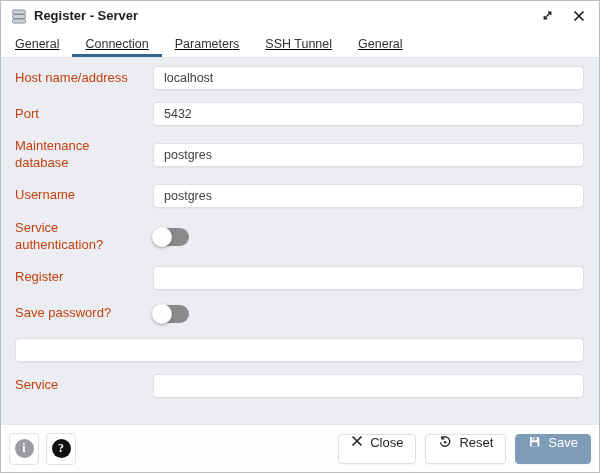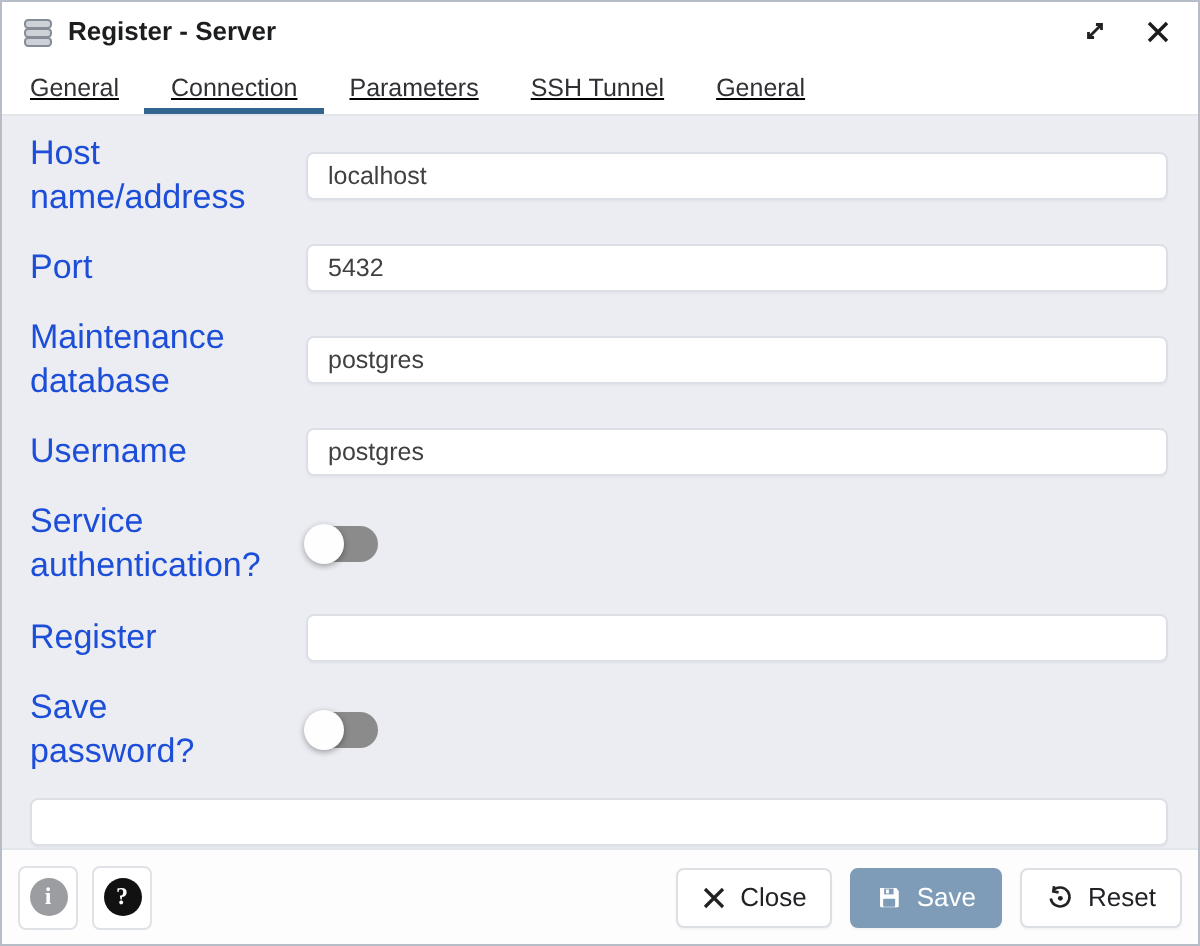--- a/index.html
+++ b/index.html
@@ -46,21 +46,21 @@
   .content {
     flex: 1 1 auto;
     background: #ebedf2;
     padding: 8px 15px 0 14px;
     overflow: hidden;
   }
   .row { display: flex; align-items: center; margin-bottom: 12px; min-height: 24px; }
   .row-label {
     width: 138px; flex: 0 0 138px;
     padding-right: 20px;
-    font-size: 17px; line-height: 1.3; color: #1d4ed8;
+    font-size: 13px; line-height: 1.3; color: #c2410c;
   }
   .row-control { flex: 1 1 auto; display: flex; align-items: center; }
   .text-input {
     width: 100%; height: 24px;
     border: 1px solid #dce0e6; border-radius: 4px;
     background: #fff;
     padding: 0 10px;
     font-family: "Liberation Sans", sans-serif;
     font-size: 12.5px; color: #404040;
     outline: none;
@@ -98,21 +98,21 @@
     width: 19px; height: 19px; border-radius: 50%;
     color: #fff; font-size: 12px; font-weight: bold;
     display: flex; align-items: center; justify-content: center;
     font-family: "Liberation Serif", serif;
   }
   .circle-ico.info { background: #9b9da0; }
   .circle-ico.help { background: #111; }
   .footer-right { margin-left: auto; display: flex; align-items: center; gap: 9px; }
   .btn {
     height: 30px;
-    display: inline-flex; align-items: center; gap: 7px;
+    display: inline-flex; gap: 7px;
     padding: 0 12px;
     border: 1px solid #dcdfe4; border-radius: 4px;
     background: #fff;
     font-family: "Liberation Sans", sans-serif;
     font-size: 13px; color: #212225;
     cursor: pointer;
     box-shadow: 0 1px 1px rgba(40,50,70,0.05);
   }
   .btn-save {
     background: #7e9cb7; border-color: #7e9cb7; color: #fff;
@@ -225,37 +225,37 @@
     </span>
     <span class="footer-right">
       <button class="btn">
         <span style="display:inline-flex">
           <svg width="12" height="12" viewBox="0 0 12 12">
             <path d="M1.5 1.5 L10.5 10.5 M10.5 1.5 L1.5 10.5" stroke="#222" stroke-width="1.6"></path>
           </svg>
         </span>
         <span>Close</span>
       </button>
+      <button class="btn">
+        <span style="display:inline-flex">
+          <svg width="14" height="14" viewBox="0 0 16 16">
+            <path d="M4.2 3.6 A5.4 5.4 0 1 1 2.7 8.3" stroke="#222" stroke-width="1.5" fill="none"></path>
+            <path d="M4.6 1.2 L4.2 4.3 L7.2 4.8" stroke="#222" stroke-width="1.5" fill="none"></path>
+            <circle cx="8.2" cy="8.2" r="1.4" fill="#222"></circle>
+          </svg>
+        </span>
+        <span>Reset</span>
+      </button>
       <button class="btn btn-save">
         <span style="display:inline-flex">
           <svg width="13" height="13" viewBox="0 0 16 16">
             <path d="M2.5 2.5 h10 L14 4.5 v9 a0.8 0.8 0 0 1 -0.8 0.8 H3.3 a0.8 0.8 0 0 1 -0.8 -0.8 z" fill="#fff"></path>
             <rect x="5" y="2.8" width="5.8" height="3.6" fill="#7e9cb7"></rect>
             <rect x="6.2" y="3.4" width="1.7" height="2.4" fill="#fff"></rect>
             <rect x="4.4" y="9" width="7.4" height="5" rx="0.6" fill="#7e9cb7"></rect>
           </svg>
         </span>
         <span>Save</span>
       </button>
-      <button class="btn">
-        <span style="display:inline-flex">
-          <svg width="14" height="14" viewBox="0 0 16 16">
-            <path d="M4.2 3.6 A5.4 5.4 0 1 1 2.7 8.3" stroke="#222" stroke-width="1.5" fill="none"></path>
-            <path d="M4.6 1.2 L4.2 4.3 L7.2 4.8" stroke="#222" stroke-width="1.5" fill="none"></path>
-            <circle cx="8.2" cy="8.2" r="1.4" fill="#222"></circle>
-          </svg>
-        </span>
-        <span>Reset</span>
-      </button>
     </span>
   </div>
 
 </div>
 
 </body></html>

